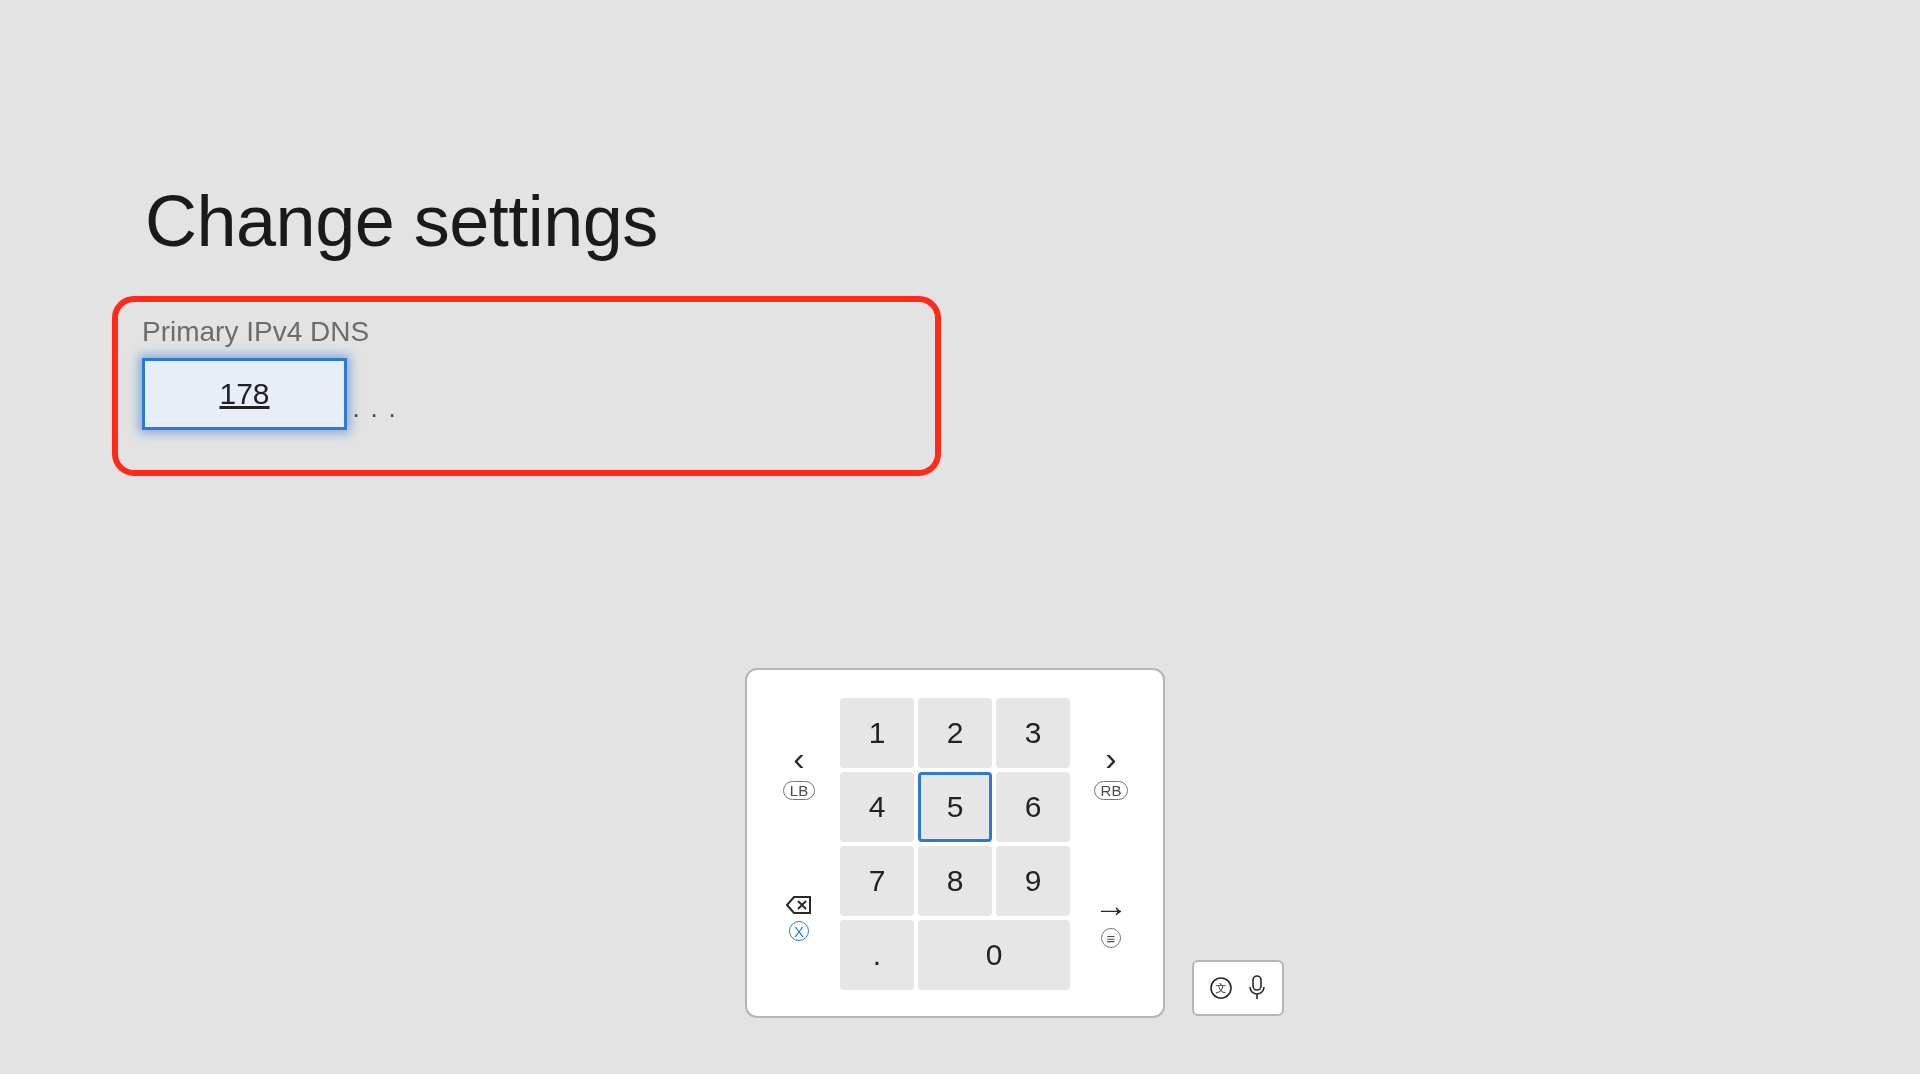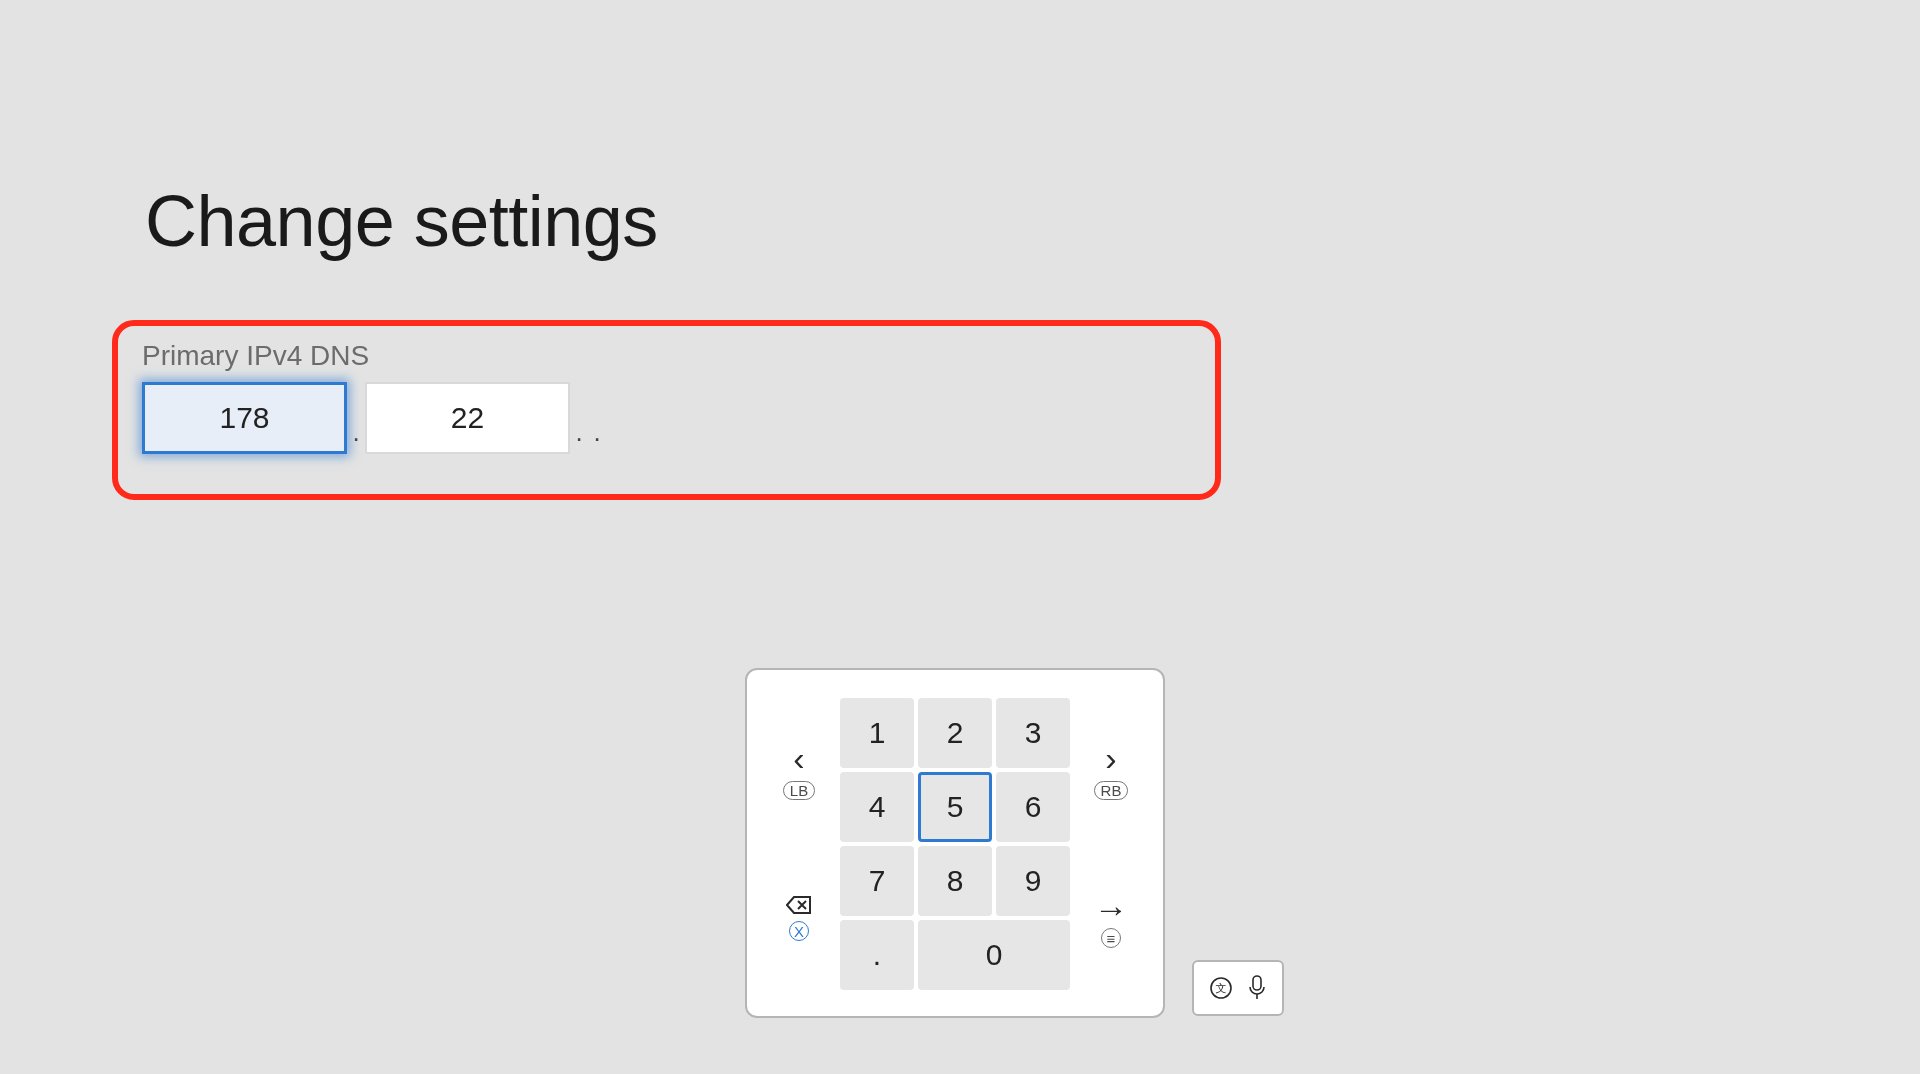--- a/index.html
+++ b/index.html
@@ -22,27 +22,26 @@
     font-size: 72px;
     font-weight: 400;
     color: #1a1a1a;
     letter-spacing: -0.5px;
   }
 
   .dns-panel {
     position: absolute;
     left: 112px;
     top: 296px;
-    width: 1109px;
+    width: 829px;
     height: 180px;
     border: 6px solid #ff2a1a;
     border-radius: 22px;
     box-sizing: border-box;
     padding: 14px 24px 0 24px;
-    margin-top: 24px;
   }
   .dns-label {
     font-size: 28px;
     color: #6c6c6c;
     margin-bottom: 10px;
   }
   .dns-fields {
     display: flex;
     align-items: center;
   }
@@ -50,20 +49,21 @@
     width: 205px;
     height: 72px;
     background: #ffffff;
     border: 2px solid #d9d9d9;
     display: flex;
     align-items: center;
     justify-content: center;
     font-size: 30px;
     color: #222;
     box-sizing: border-box;
+    text-decoration: underline;
   }
   .octet.focused {
     background: #e7eef7;
     border: 3px solid #2f7ad1;
     box-shadow: 0 0 10px 3px rgba(47,122,209,0.55);
   }
   .dot {
     width: 18px;
     text-align: center;
     font-size: 26px;
@@ -174,21 +174,20 @@
 </head>
 <body>
 
 <div class="page-title">Change settings</div>
 
 <div class="dns-panel">
   <div class="dns-label">Primary IPv4 DNS</div>
   <div class="dns-fields">
     <div class="octet focused">178</div>
     <div class="dot">.</div>
-    <div class="octet">22</div>
     <div class="dot">.</div>
     <div class="dot">.</div>
   </div>
 </div>
 
 <div class="keypad">
 
   <div class="side-cell" style="grid-row:1 / span 2; grid-column:1;">
     <span class="side-glyph">‹</span>
     <span class="side-badge">LB</span>

